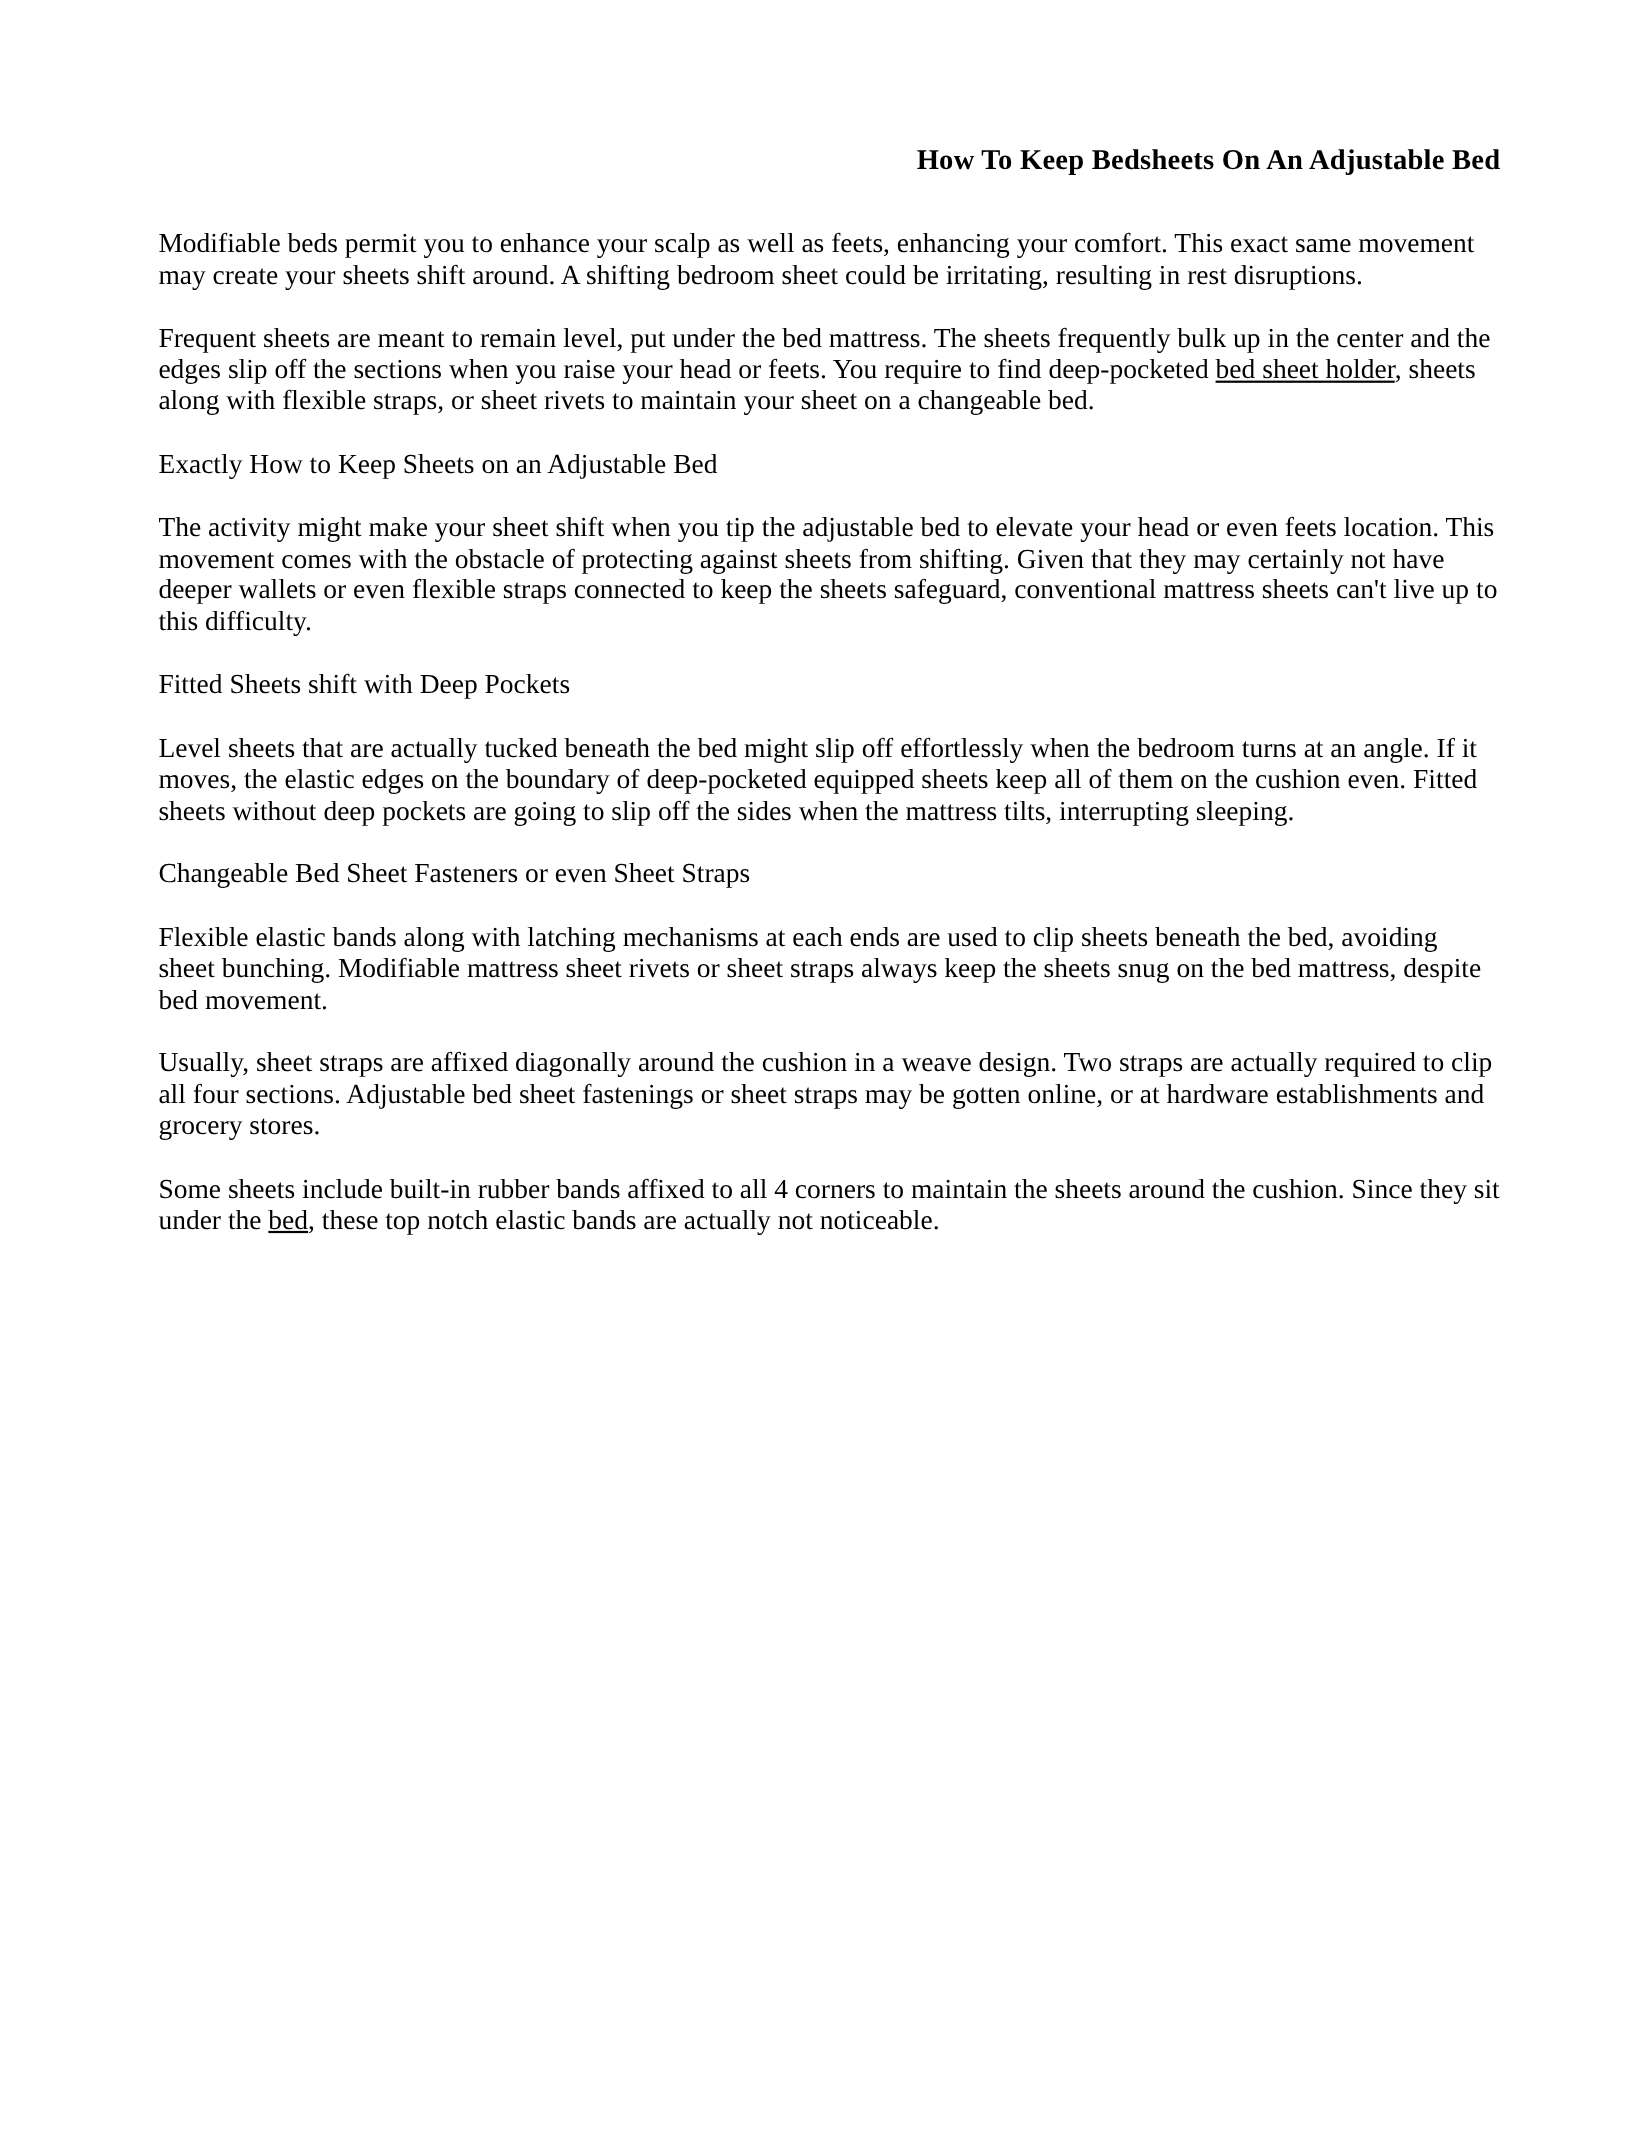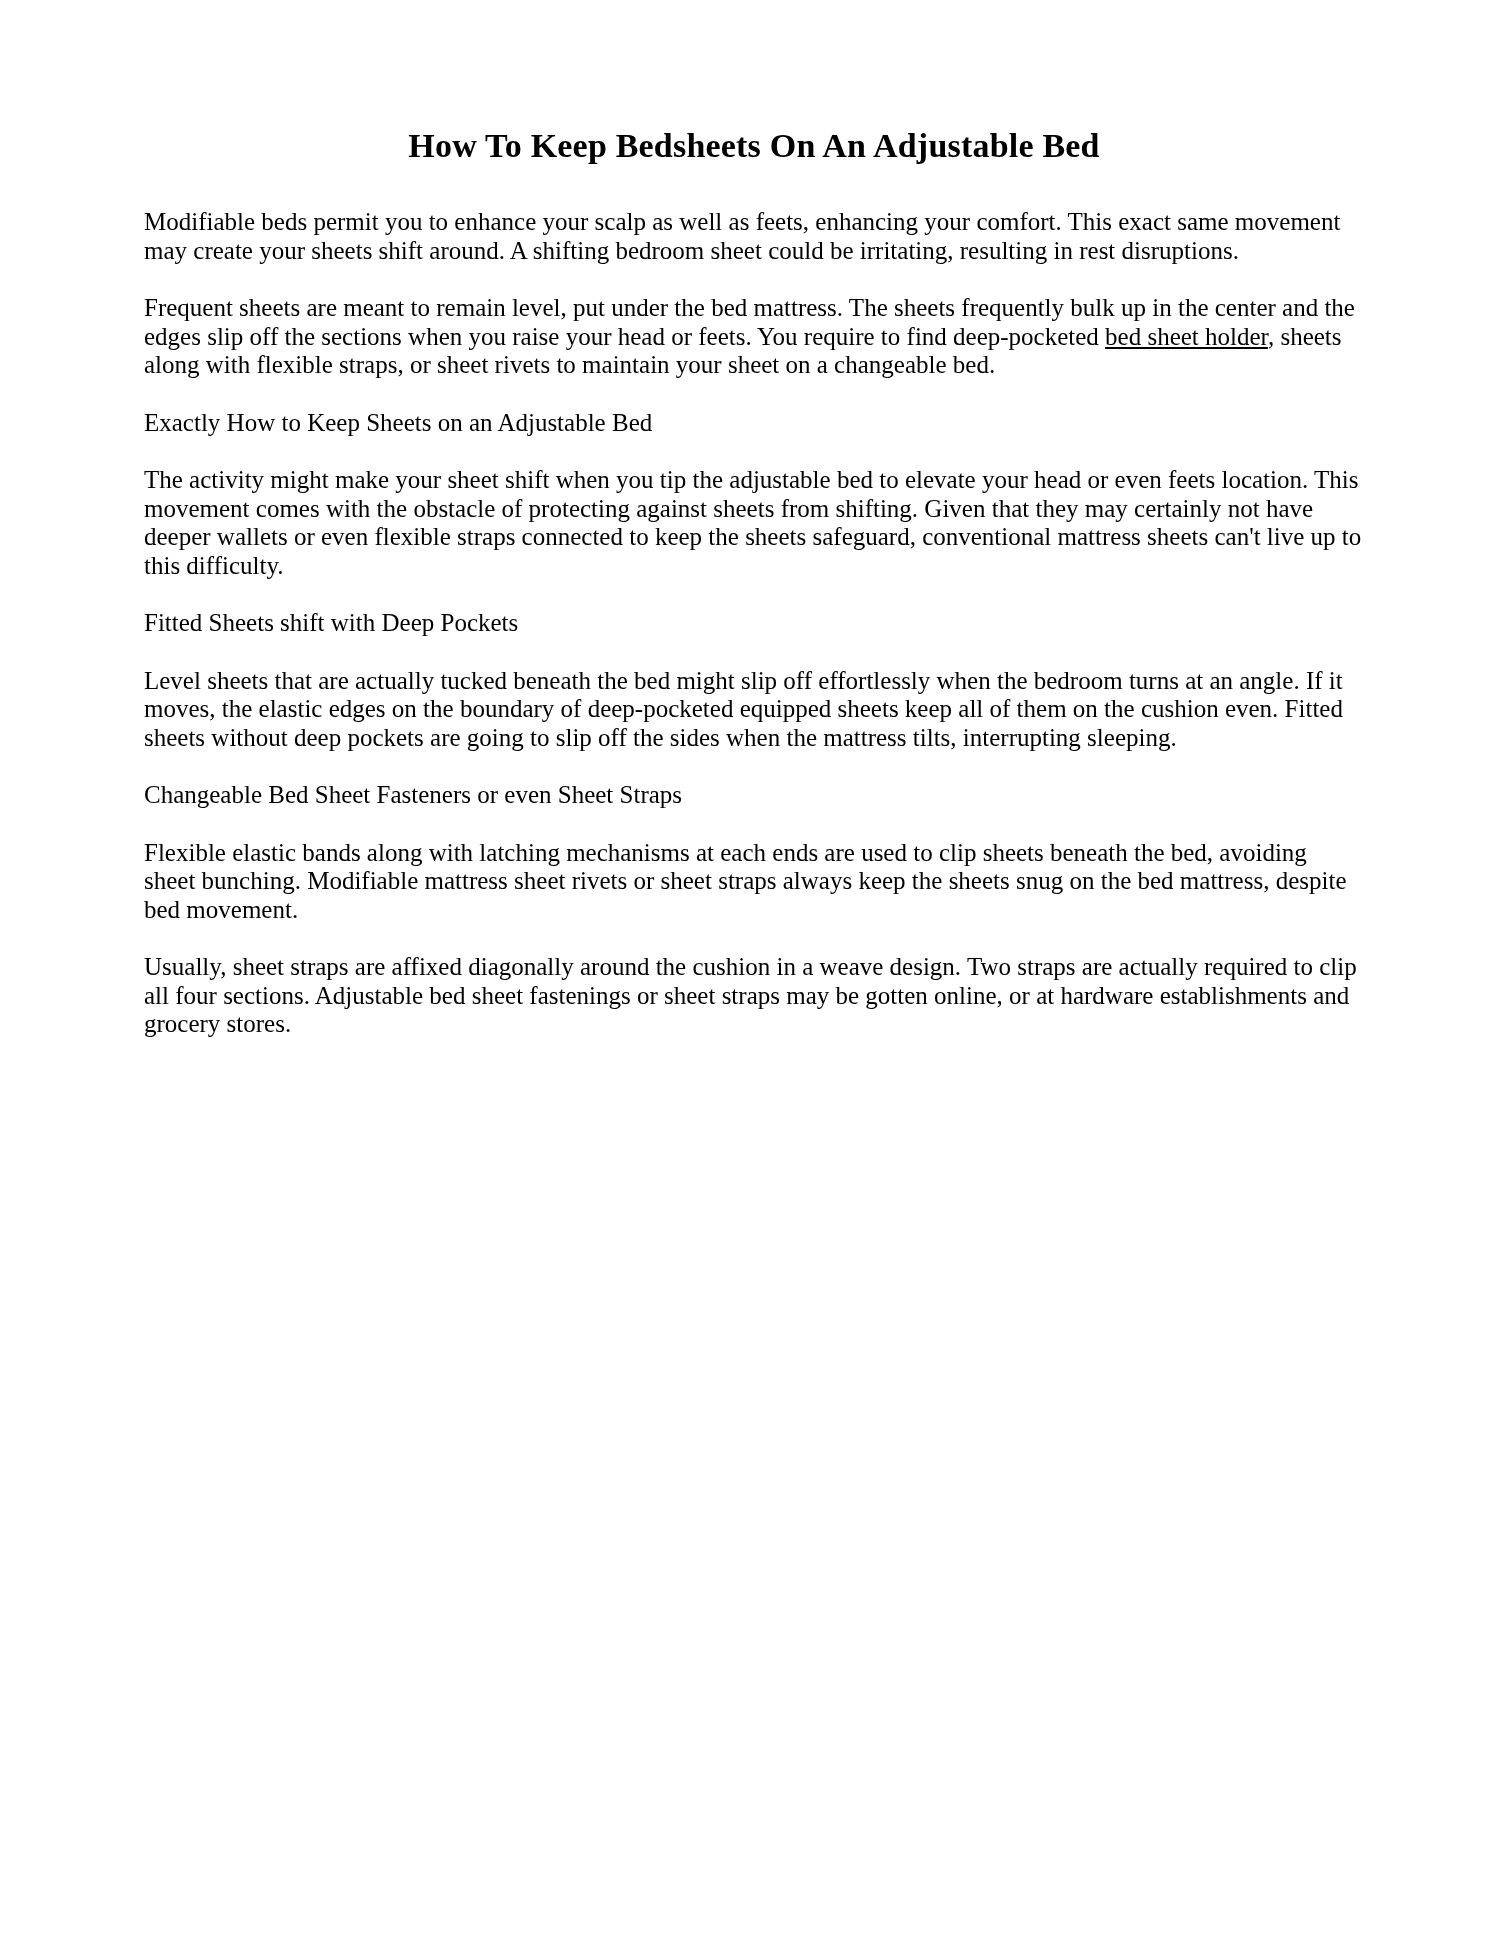--- a/index.html
+++ b/index.html
@@ -15,24 +15,24 @@
     -webkit-font-smoothing: antialiased;
   }
   .page {
     box-sizing: border-box;
     width: 1500px;
     min-height: 1942px;
     padding: 128px 136px 80px 144px;
     background: #ffffff;
   }
   .title {
-    font-size: 34px;
+    font-size: 26px;
     line-height: 36px;
     font-weight: bold;
-    text-align: center;
+    text-align: right;
     margin: 0 0 44px 0;
     letter-spacing: 0.2px;
   }
   .para, .subheading {
     font-size: 25px;
     line-height: 28.5px;
     margin: 0 0 29px 0;
     text-align: left;
   }
   .subheading {
@@ -64,14 +64,15 @@
 
   <p class="para">Level sheets that are actually tucked beneath the bed might slip off effortlessly when the bedroom turns at an angle. If it moves, the elastic edges on the boundary of deep-pocketed equipped sheets keep all of them on the cushion even. Fitted sheets without deep pockets are going to slip off the sides when the mattress tilts, interrupting sleeping.</p>
 
   <p class="subheading">Changeable Bed Sheet Fasteners or even Sheet Straps</p>
 
   <p class="para">Flexible elastic bands along with latching mechanisms at each ends are used to clip sheets beneath the bed, avoiding sheet bunching. Modifiable mattress sheet rivets or sheet straps always keep the sheets snug on the bed mattress, despite bed movement.</p>
 
   <p class="para">Usually, sheet straps are affixed diagonally around the cushion in a weave design. Two straps are actually required to clip all four sections. Adjustable bed sheet fastenings or sheet straps may be gotten online, or at hardware establishments and grocery stores.</p>
 
 
+  <p class="para"><span>Some sheets include built-in rubber bands affixed to all 4 corners to maintain the sheets around the cushion. Since they sit under the </span><a class="link" href="#">bed</a><span>, these top notch elastic bands are actually not noticeable.</span></p>
 
 </div>
 
 </body></html>

